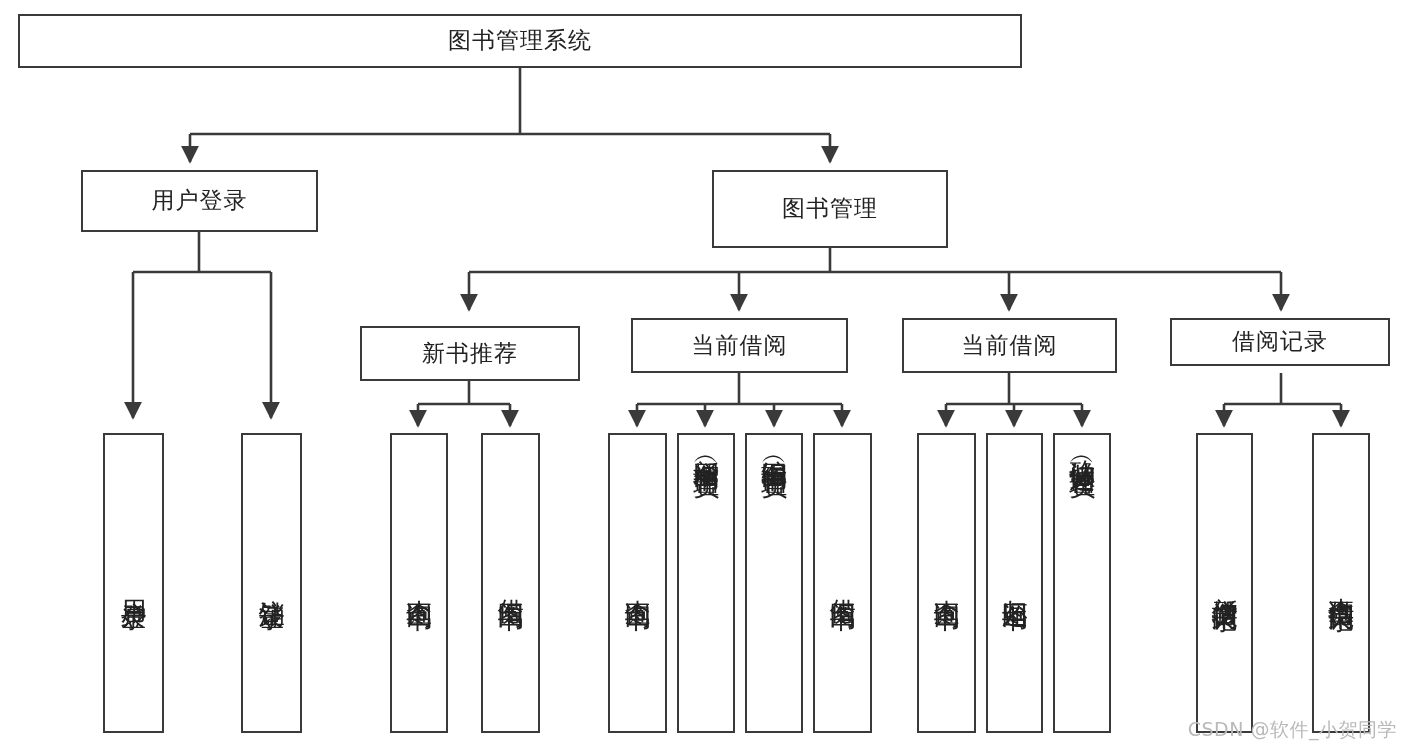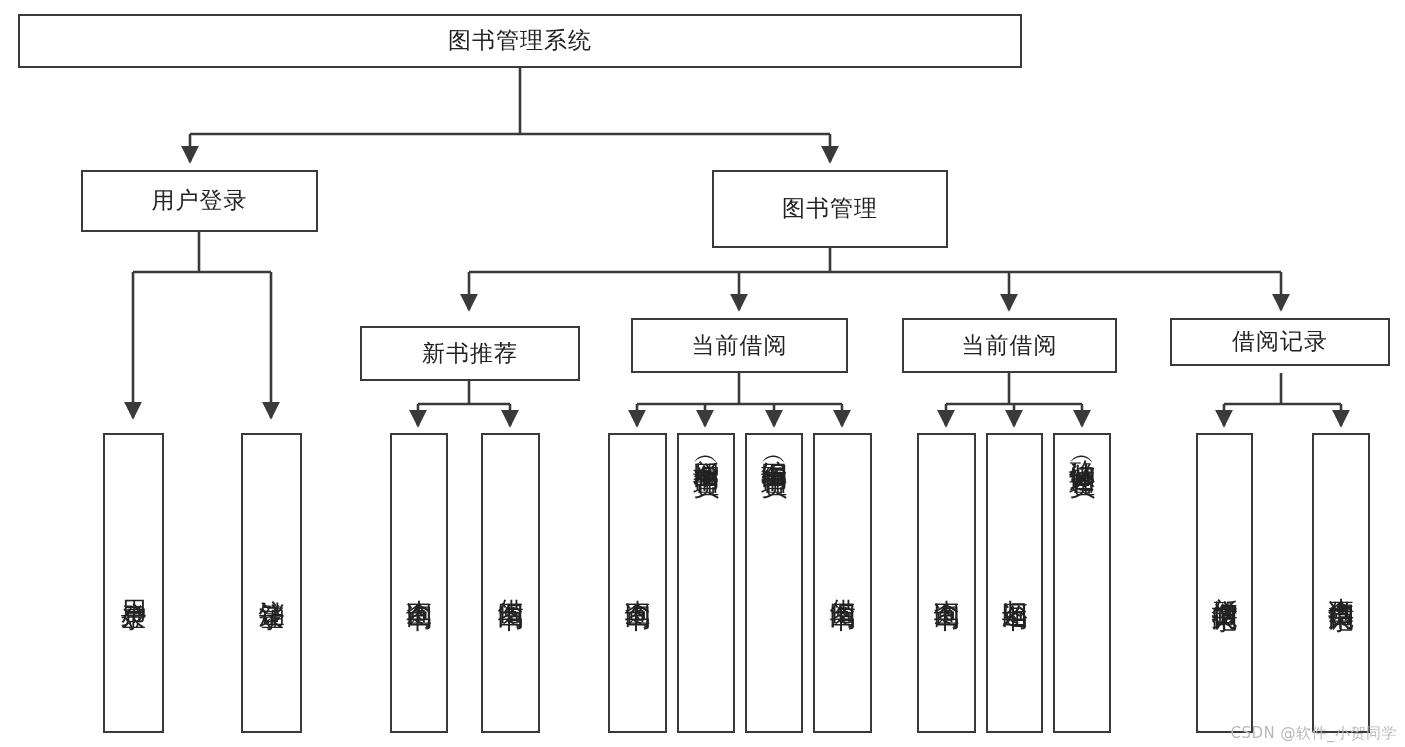--- a/index.html
+++ b/index.html
@@ -54,21 +54,21 @@
     white-space: normal;
     max-height: 100%;
   }
   .node.vertical.top .label {
     align-self: flex-start;
   }
   .watermark {
     position: absolute;
     right: 8px;
     bottom: 4px;
-    font-size: 15px;
+    font-size: 19px;
     color: #b9b9b9;
     letter-spacing: 0.5px;
     z-index: 5;
     white-space: nowrap;
   }
 </style>
 </head>
 <body>
 
 <div id="canvas">

